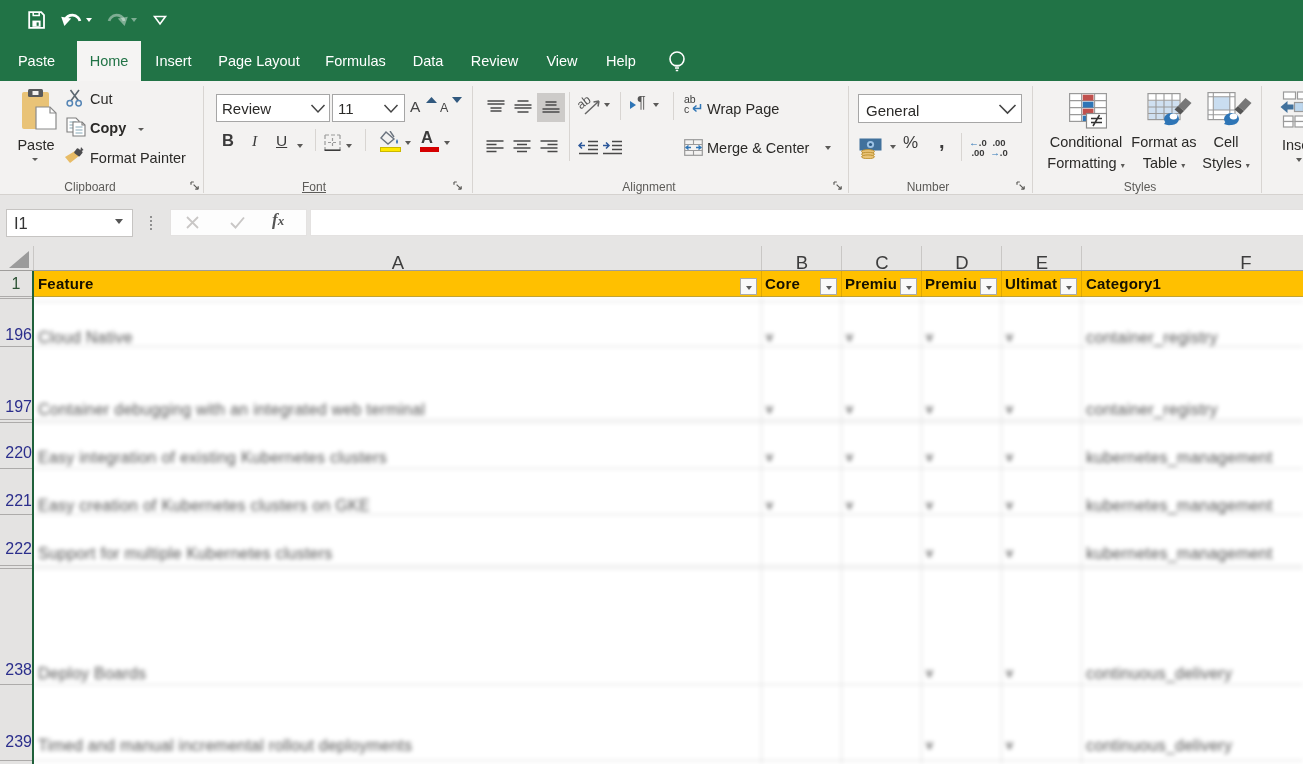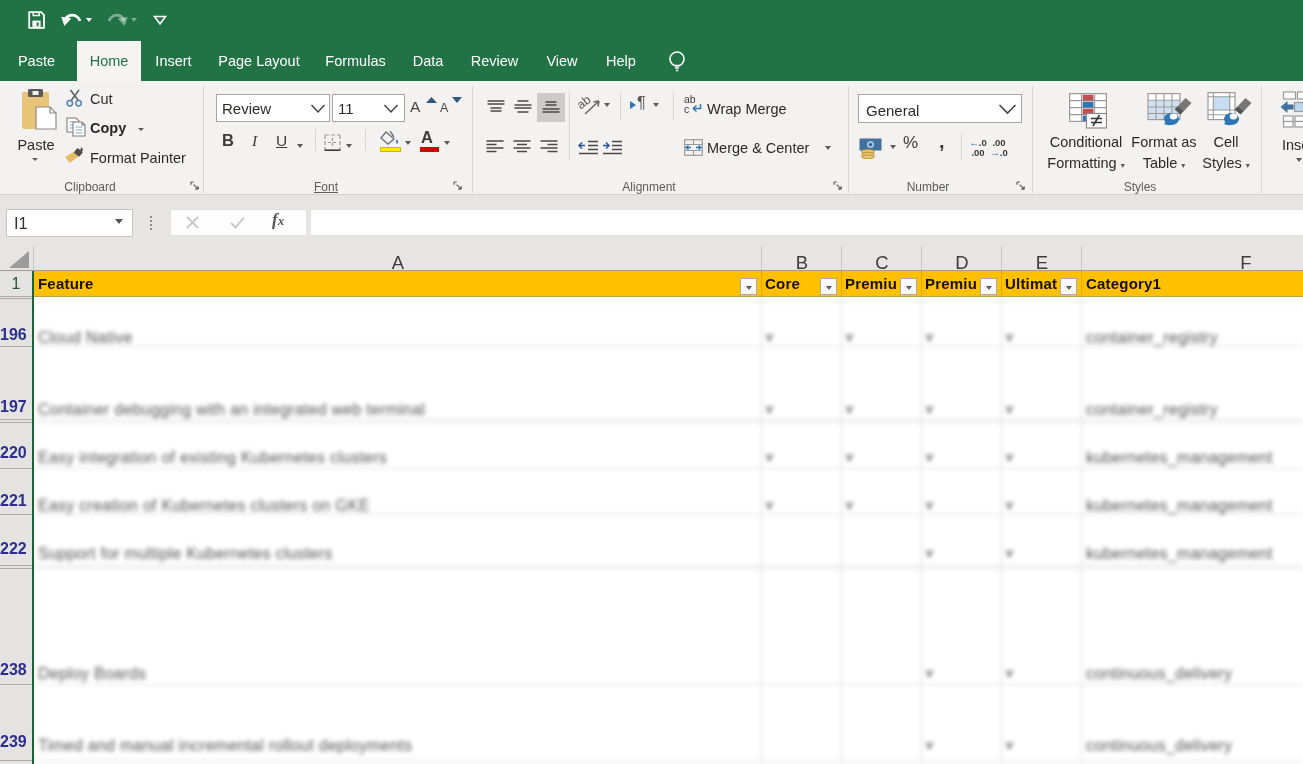--- a/index.html
+++ b/index.html
@@ -38,21 +38,21 @@
   #row1 { left:0; top:271px; width:1303px; height:26px; z-index:5; }
   #row1head { position:absolute; left:0; top:0; width:32px; height:26px; background:#e4e3e2; color:#2c5234; font-size:16px; text-align:center; line-height:25px; border-bottom:1px solid #b3b1af; }
   #row1data { position:absolute; left:34px; top:0; width:1269px; height:26px; background:#ffc000; border-bottom:1px solid #c2a335; }
   .hcell { position:absolute; top:0; height:25px; line-height:25px; font-weight:bold; font-size:15px; letter-spacing:0.2px; color:#151000; overflow:hidden; }
   .fbtn { position:absolute; top:7px; width:17px; height:17px; background:#f9f9f9; border:1px solid #ababab; }
   .fbtn:after { content:""; position:absolute; left:4.5px; top:6.5px; width:0; height:0; border-left:3.5px solid transparent; border-right:3.5px solid transparent; border-top:4.5px solid #5c5c5c; }
   .hgl { position:absolute; top:0; width:1px; height:26px; background:rgba(140,100,0,0.25); }
 
   
   #rowheadcol { left:0; top:297px; width:33px; height:467px; background:#e4e3e2; z-index:5; }
-  .rnum { position:absolute; left:0; width:20px; text-align:right; font-size:16px; color:#2b2e8c;font-weight:bold; }
+  .rnum { position:absolute; left:0; width:32px; text-align:right; font-size:16px; color:#2b2e8c; }
   .rsep { position:absolute; left:0; width:33px; height:1px; background:#adabaa; }
   #greenline { left:32px; top:271px; width:2px; height:493px; background:#20613b; z-index:6; }
   #dataarea { left:34px; top:297px; width:1269px; height:467px; background:#fff; filter:blur(2.1px); overflow:hidden; }
   .vgl { position:absolute; top:0; height:467px; width:1px; background:#dcdcdc; }
   .hgrid { position:absolute; left:0; width:1269px; height:1px; background:#dcdcdc; }
   .ctext { position:absolute; font-size:16px; letter-spacing:0.25px; color:#545454; white-space:pre; }
   .vmark { position:absolute; font-size:12.5px; color:#5f5f5f; font-weight:bold; }
 </style>
 </head>
 <body>
@@ -95,21 +95,21 @@
     </svg>
   </div>
 
   <div class="abs" id="ribbon">
     <div class="gsep" style="left:203px"></div>
     <div class="gsep" style="left:472px"></div>
     <div class="gsep" style="left:848px"></div>
     <div class="gsep" style="left:1032px"></div>
     <div class="gsep" style="left:1261px"></div>
     <div class="glabel" style="left:40px;width:100px;">Clipboard</div>
-    <div class="glabel" style="left:276px;width:100px;text-decoration:underline;">Font</div>
+    <div class="glabel" style="left:264px;width:100px;text-decoration:underline;">Font</div>
     <div class="glabel" style="left:599px;width:100px;">Alignment</div>
     <div class="glabel" style="left:878px;width:100px;">Number</div>
     <div class="glabel" style="left:1090px;width:100px;">Styles</div>
     <svg class="launcher" style="left:190px" viewBox="0 0 10 10">
       <path d="M1 1 v2.8 M1 1 h2.8 M3.6 3.6 L8.2 8.2 M8.2 8.2 v-3 M8.2 8.2 h-3" stroke="#5c5b58" stroke-width="1.2" fill="none"></path>
     </svg>
     <svg class="launcher" style="left:453px" viewBox="0 0 10 10">
       <path d="M1 1 v2.8 M1 1 h2.8 M3.6 3.6 L8.2 8.2 M8.2 8.2 v-3 M8.2 8.2 h-3" stroke="#5c5b58" stroke-width="1.2" fill="none"></path>
     </svg>
     <svg class="launcher" style="left:833px" viewBox="0 0 10 10">
@@ -212,21 +212,21 @@
     <svg class="abs" style="left:629px;top:19px" width="8" height="10" viewBox="0 0 8 10">
       <path d="M1 1 l6 4 l-6 4 z" fill="#2e75b6"></path>
     </svg>
     <div class="abs" style="left:637px;top:12px;font-size:16.5px;color:#555;opacity:0.99;">¶</div>
     <div class="abs" style="left:653px;top:22px;width:0;height:0;border-left:3.5px solid transparent;border-right:3.5px solid transparent;border-top:4px solid #5b5a58;"></div>
     <svg class="abs" style="left:684px;top:13px;opacity:0.99" width="19" height="20" viewBox="0 0 19 20">
       <text x="0" y="9" font-size="10.5" fill="#3b3b3b" font-family="Liberation Sans">ab</text>
       <text x="0" y="19" font-size="10.5" fill="#3b3b3b" font-family="Liberation Sans">c</text>
       <path d="M16.5 10 v4.5 h-7.5 M9 14.5 l3.5 -3 M9 14.5 l3.5 3" fill="none" stroke="#2e75b6" stroke-width="1.5"></path>
     </svg>
-    <div class="rtext" style="left:707px;top:20px;">Wrap Merge</div>
+    <div class="rtext" style="left:707px;top:20px;">Wrap Page</div>
     <svg class="abs" style="left:486px;top:59px" width="18" height="15" viewBox="0 0 17 15">
       <path d="M0 1 h17 M0 4.5 h10 M0 8 h17 M0 11.5 h10" stroke="#494949" stroke-width="1.7"></path>
     </svg>
     <svg class="abs" style="left:513px;top:59px" width="18" height="15" viewBox="0 0 17 15">
       <path d="M0 1 h17 M3.5 4.5 h10 M0 8 h17 M3.5 11.5 h10" stroke="#494949" stroke-width="1.7"></path>
     </svg>
     <svg class="abs" style="left:540px;top:59px" width="18" height="15" viewBox="0 0 17 15">
       <path d="M0 1 h17 M7 4.5 h10 M0 8 h17 M7 11.5 h10" stroke="#494949" stroke-width="1.7"></path>
     </svg>
     <svg class="abs" style="left:578px;top:59px" width="21" height="16" viewBox="0 0 21 16">

